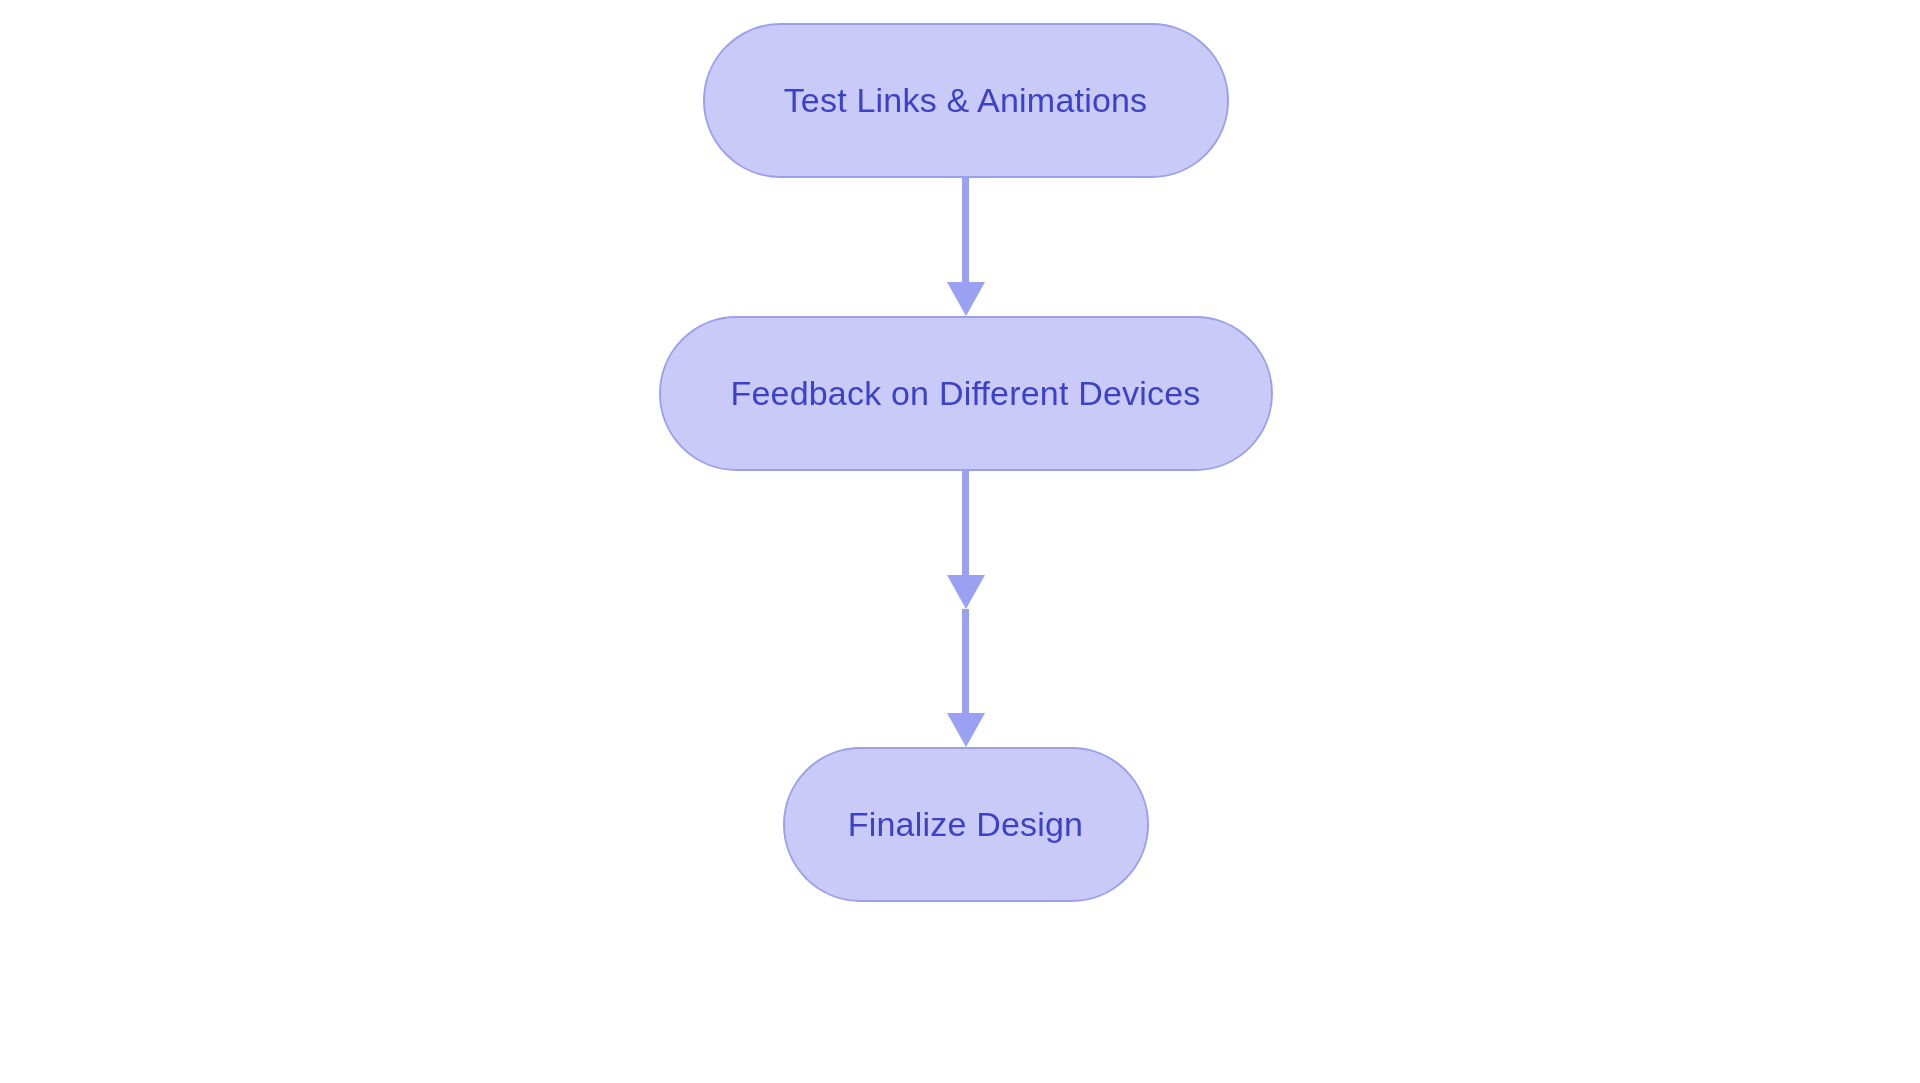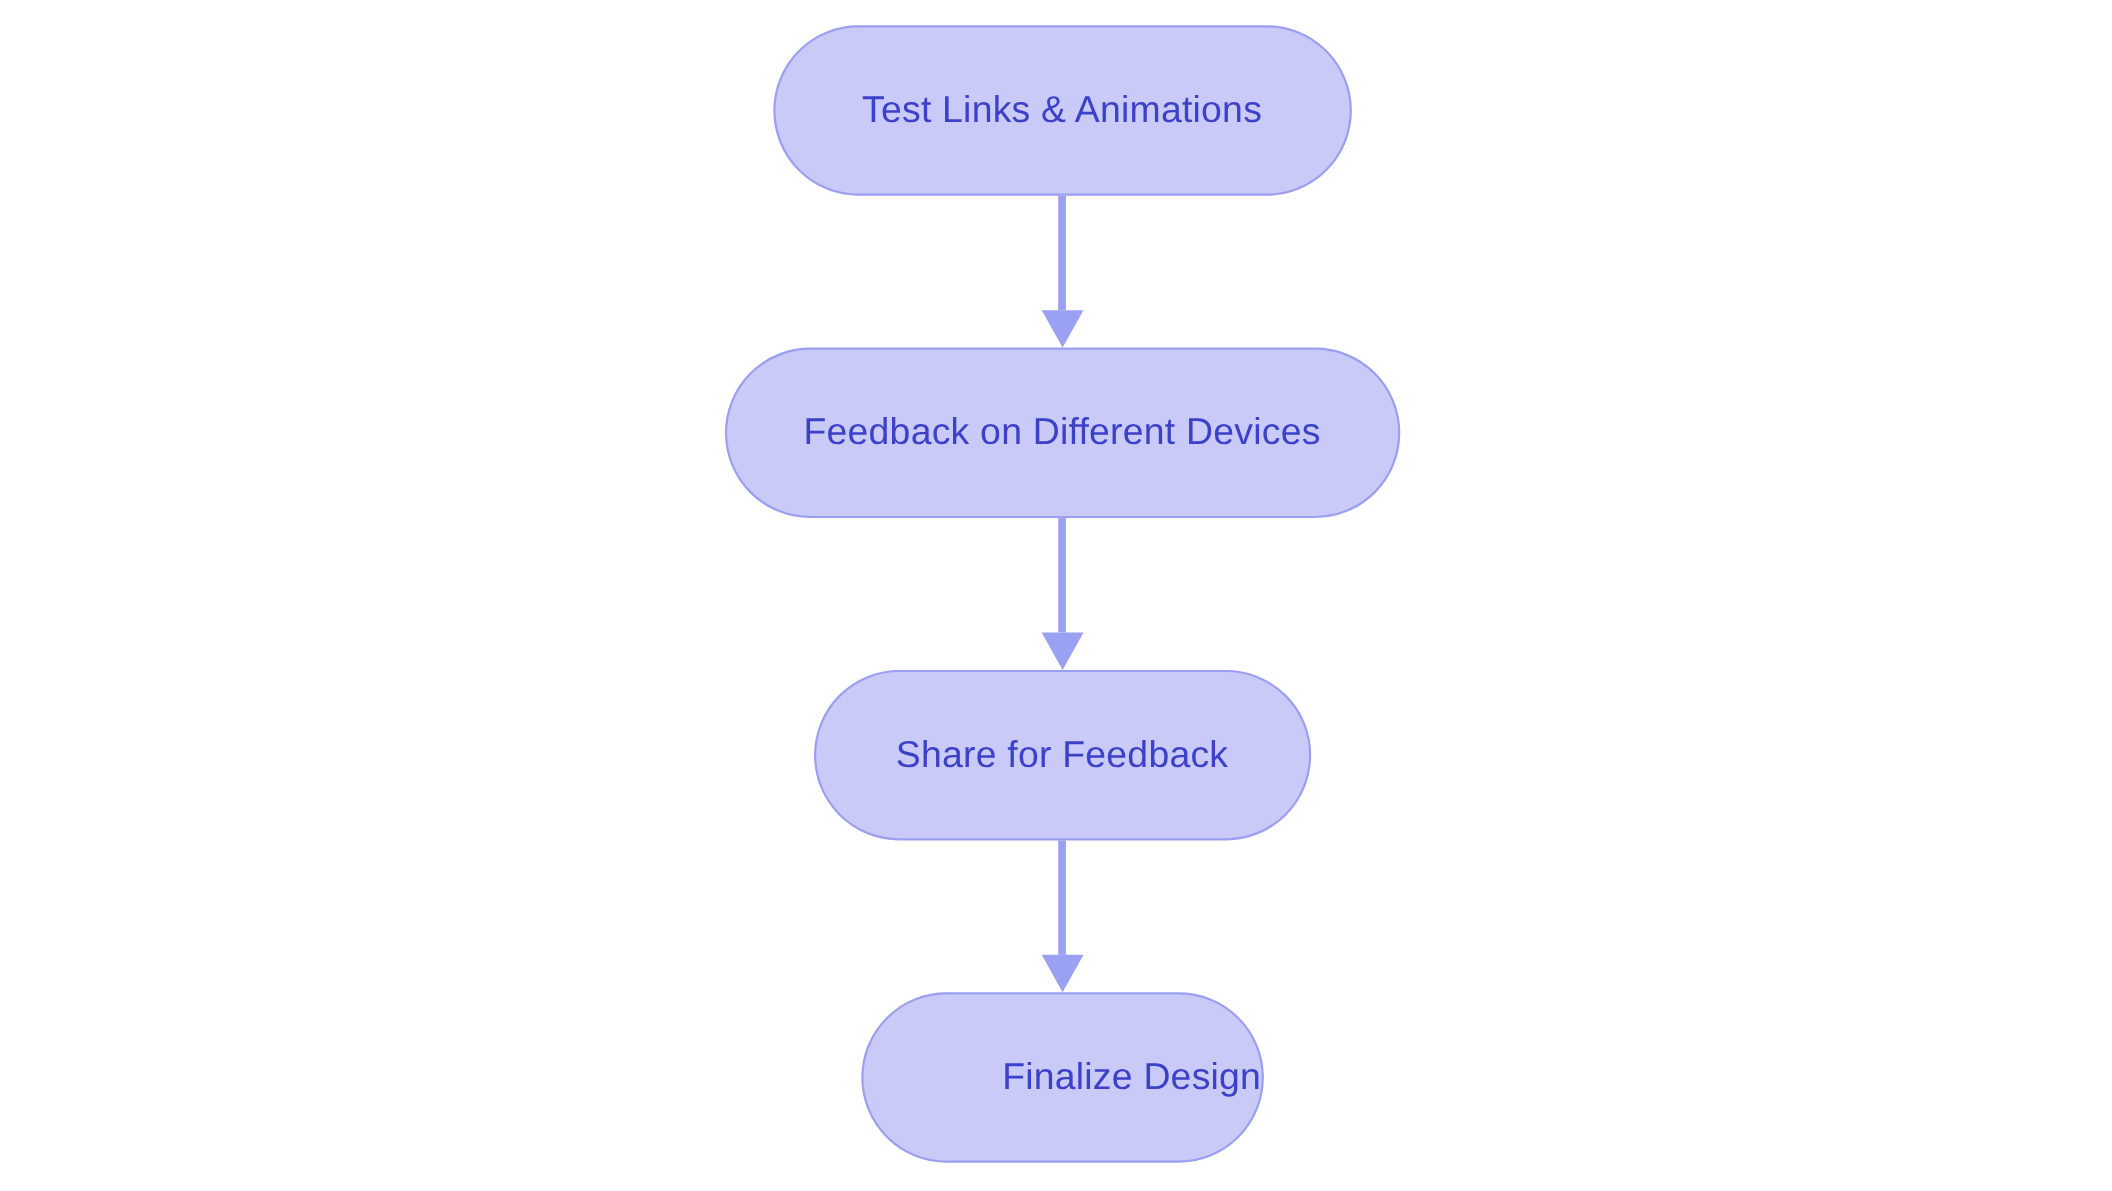--- a/index.html
+++ b/index.html
@@ -38,21 +38,21 @@
     align-items: center;
     justify-content: center;
     color: var(--node-text);
     font-size: 34px;
     letter-spacing: 0.2px;
     flex: 0 0 auto;
   }
   .node-0 { width: 526px; }
   .node-1 { width: 614px; }
   .node-2 { width: 452px; }
-  .node-3 { width: 366px; justify-content: flex-end; }
+  .node-3 { width: 366px; }
   .connector {
     height: 138px;
     display: flex;
     flex-direction: column;
     align-items: center;
     flex: 0 0 auto;
   }
   .shaft {
     width: 7px;
     flex: 1 1 auto;
@@ -82,23 +82,20 @@
 
   <div class="node node-1">
     <span>Feedback on Different Devices</span>
   </div>
 
   <div class="connector">
     <div class="shaft"></div>
     <div class="head"></div>
   </div>
 
-  <div class="node node-2">
-    <span>Share for Feedback</span>
-  </div>
 
   <div class="connector">
     <div class="shaft"></div>
     <div class="head"></div>
   </div>
 
   <div class="node node-3">
     <span>Finalize Design</span>
   </div>
 

